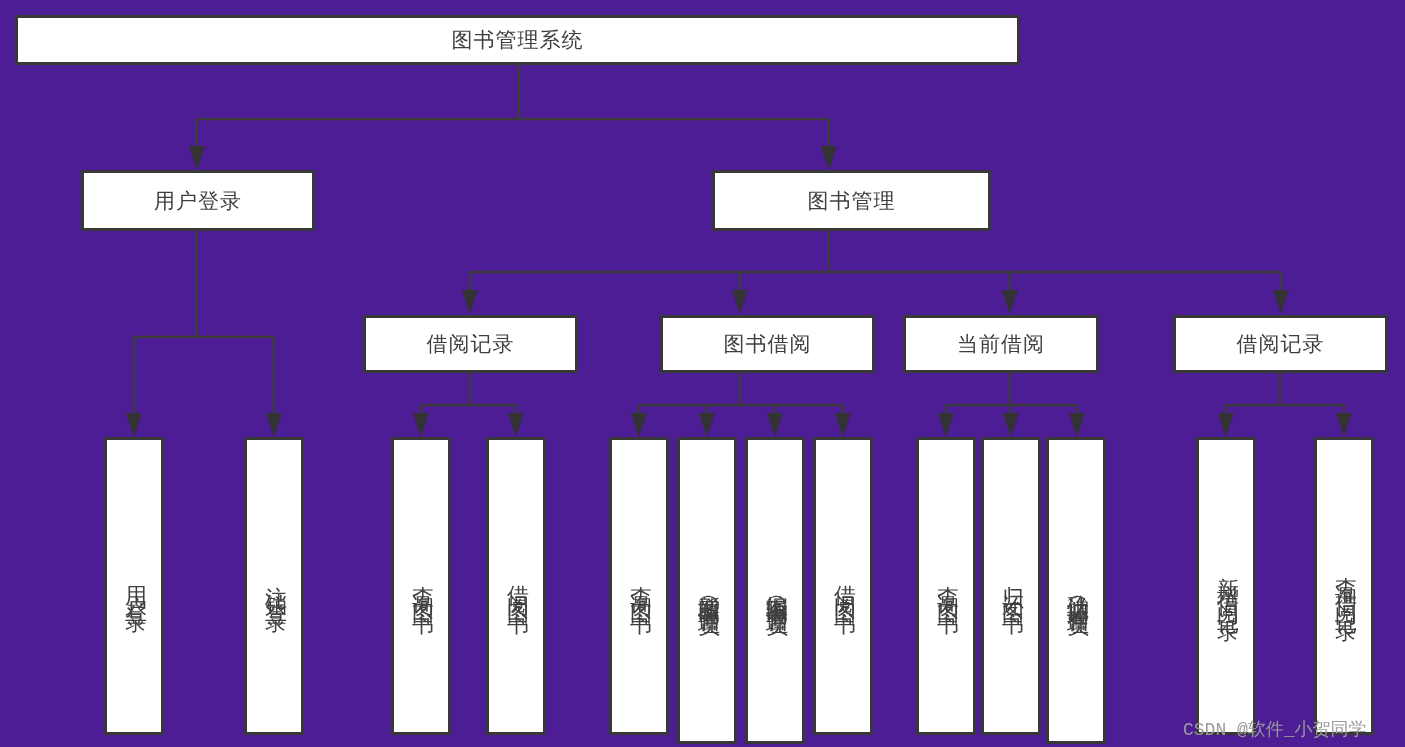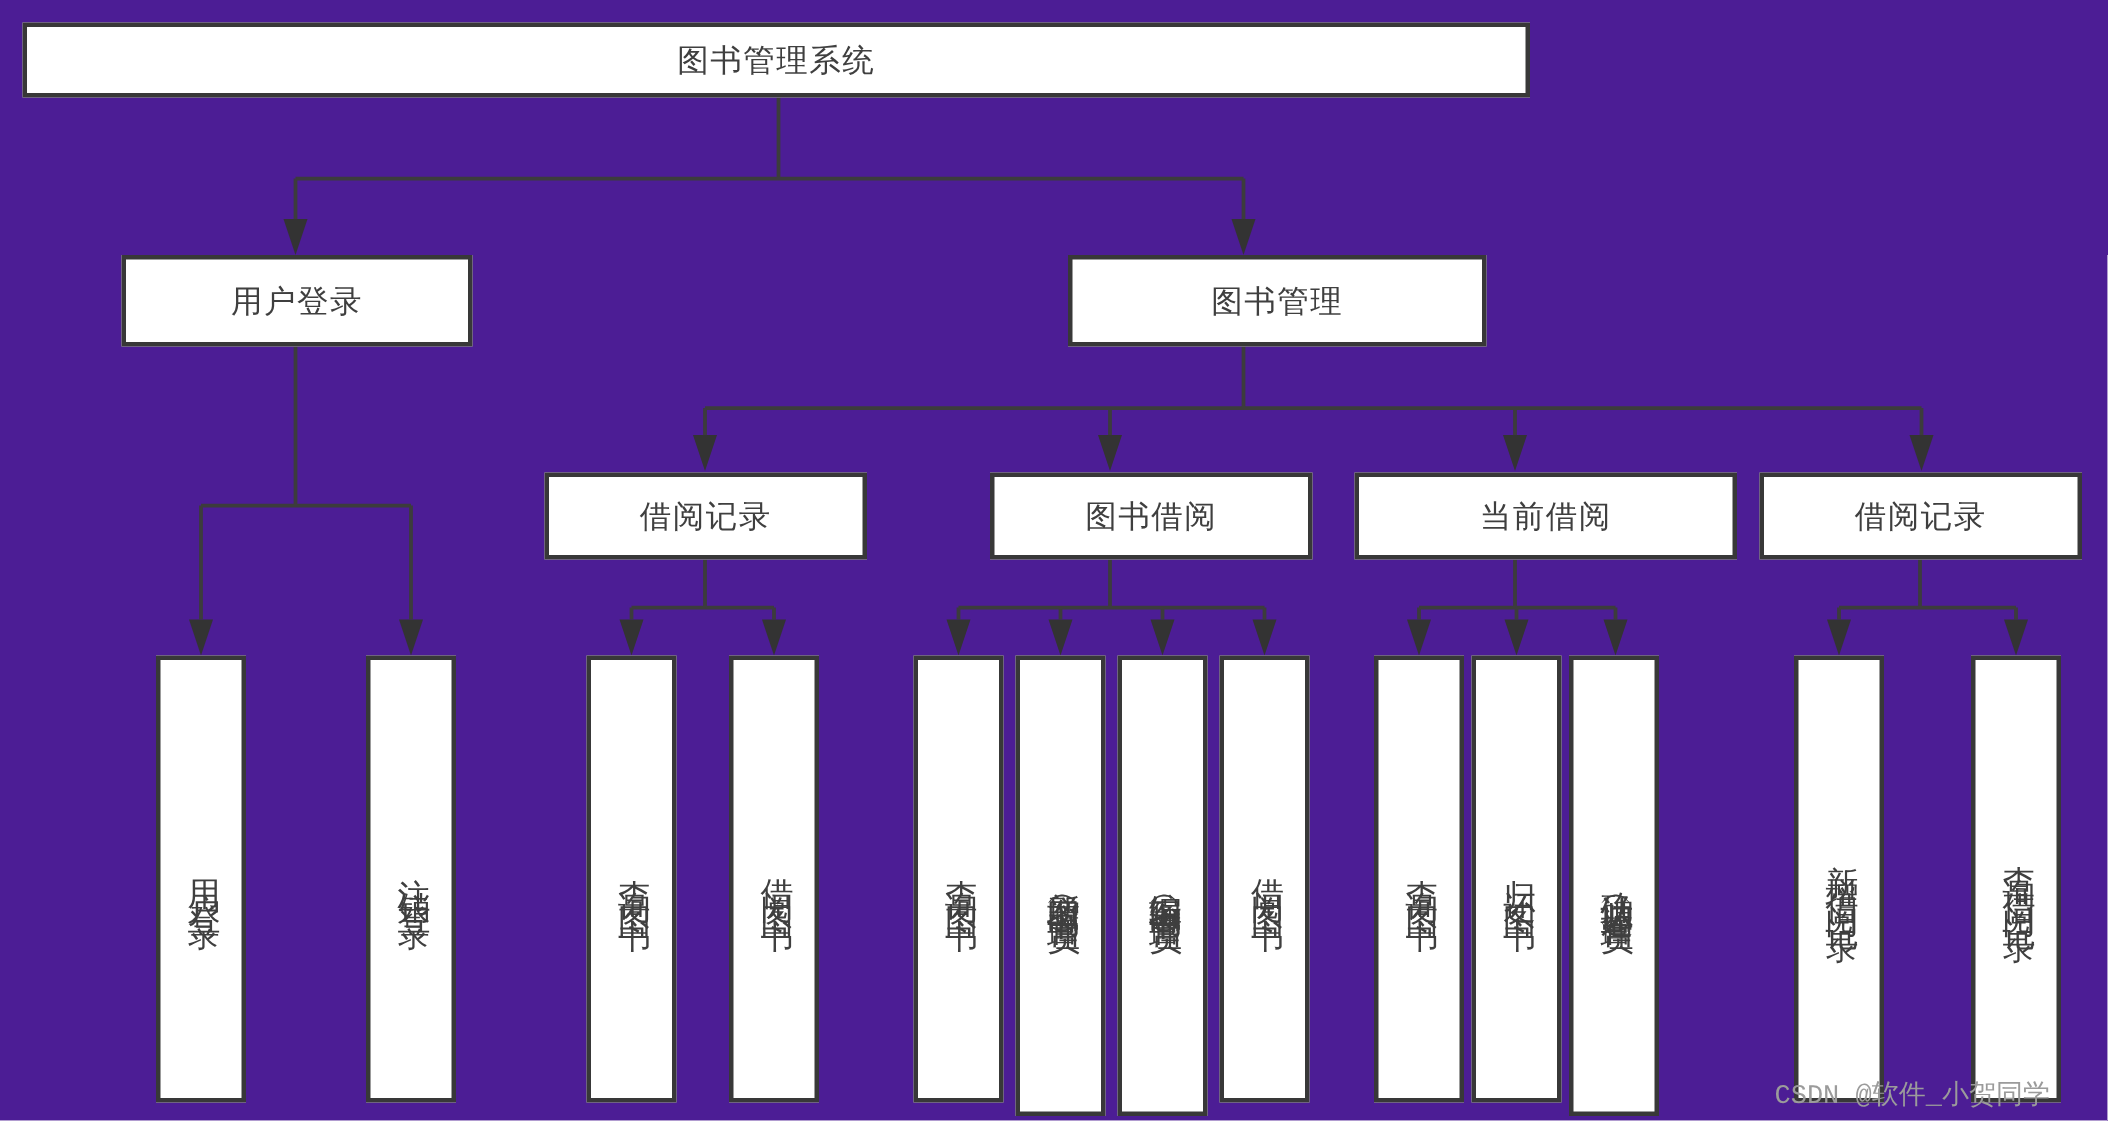--- a/index.html
+++ b/index.html
@@ -109,21 +109,21 @@
   <div class="box" style="left:712px;top:170px;width:279px;height:61px">
     <span class="h-text">图书管理</span>
   </div>
 
   <div class="box" style="left:363px;top:315px;width:215px;height:58px">
     <span class="h-text">借阅记录</span>
   </div>
   <div class="box" style="left:660px;top:315px;width:215px;height:58px">
     <span class="h-text">图书借阅</span>
   </div>
-  <div class="box" style="left:903px;top:315px;width:255px;height:58px">
+  <div class="box" style="left:903px;top:315px;width:196px;height:58px">
     <span class="h-text">当前借阅</span>
   </div>
   <div class="box" style="left:1173px;top:315px;width:215px;height:58px">
     <span class="h-text">借阅记录</span>
   </div>
 
   <div class="box" style="left:104px;top:437px;width:60px;height:298px">
     <span class="v-text">用户登录</span>
   </div>
   <div class="box" style="left:244px;top:437px;width:60px;height:298px">

